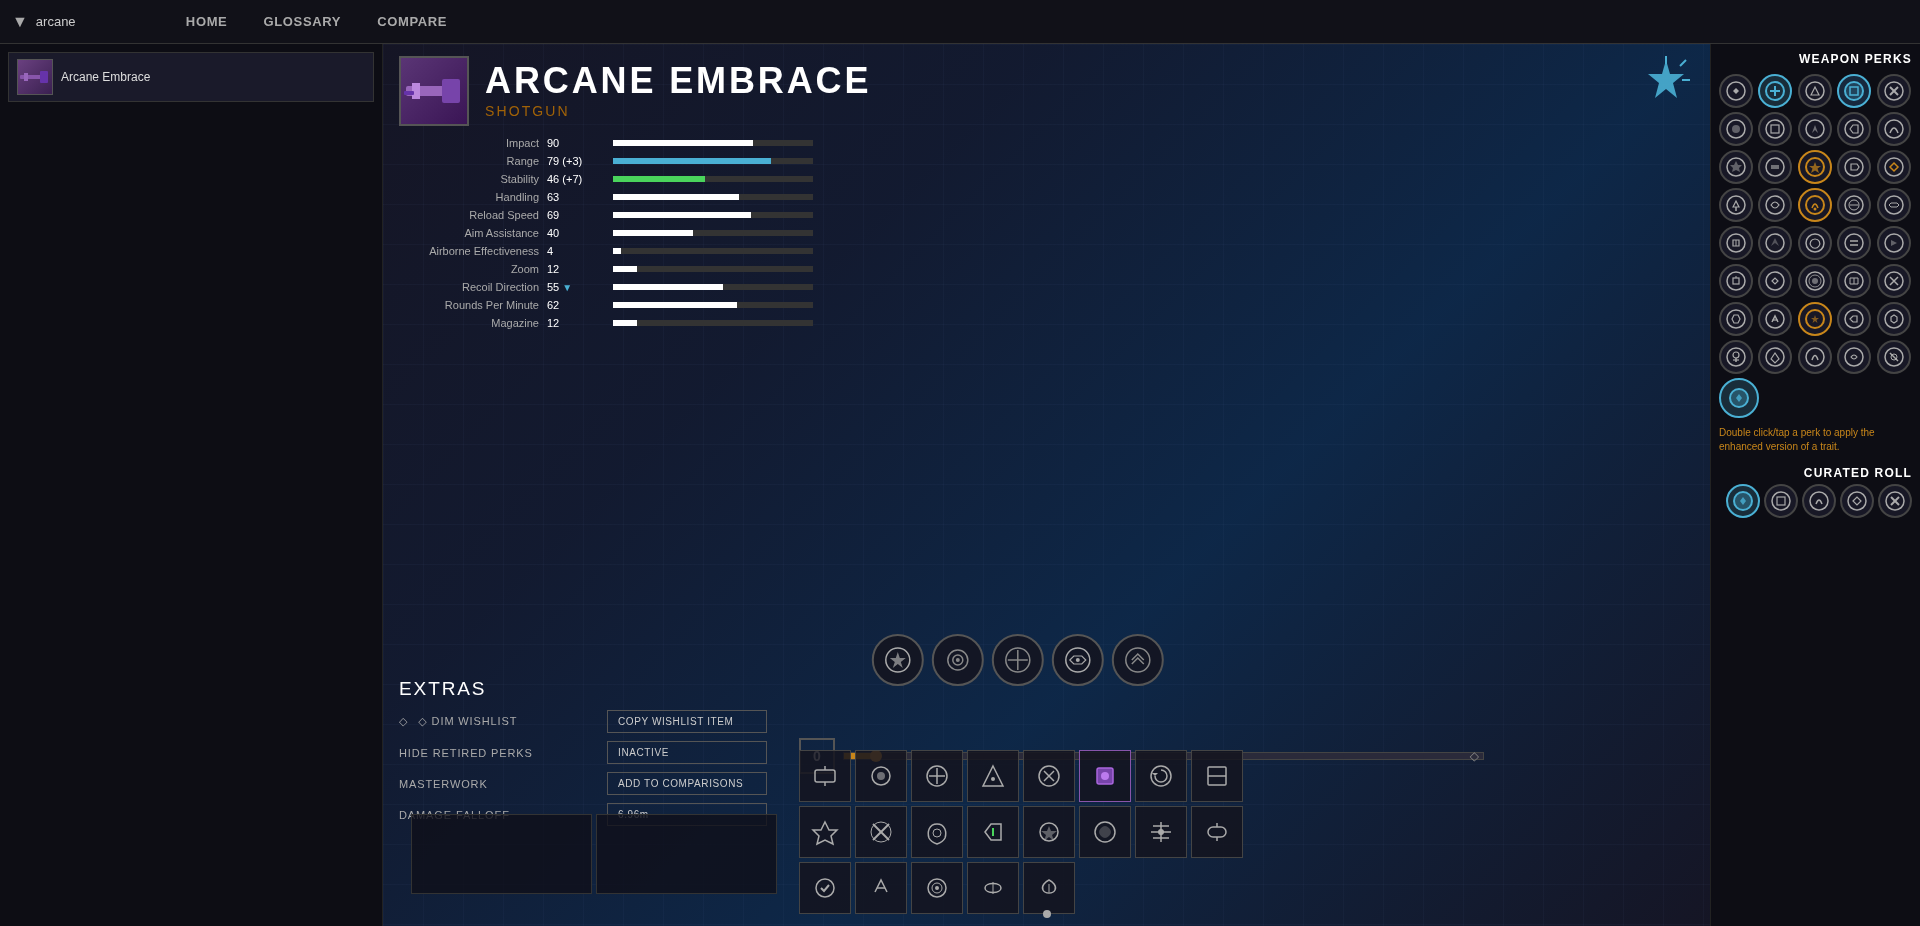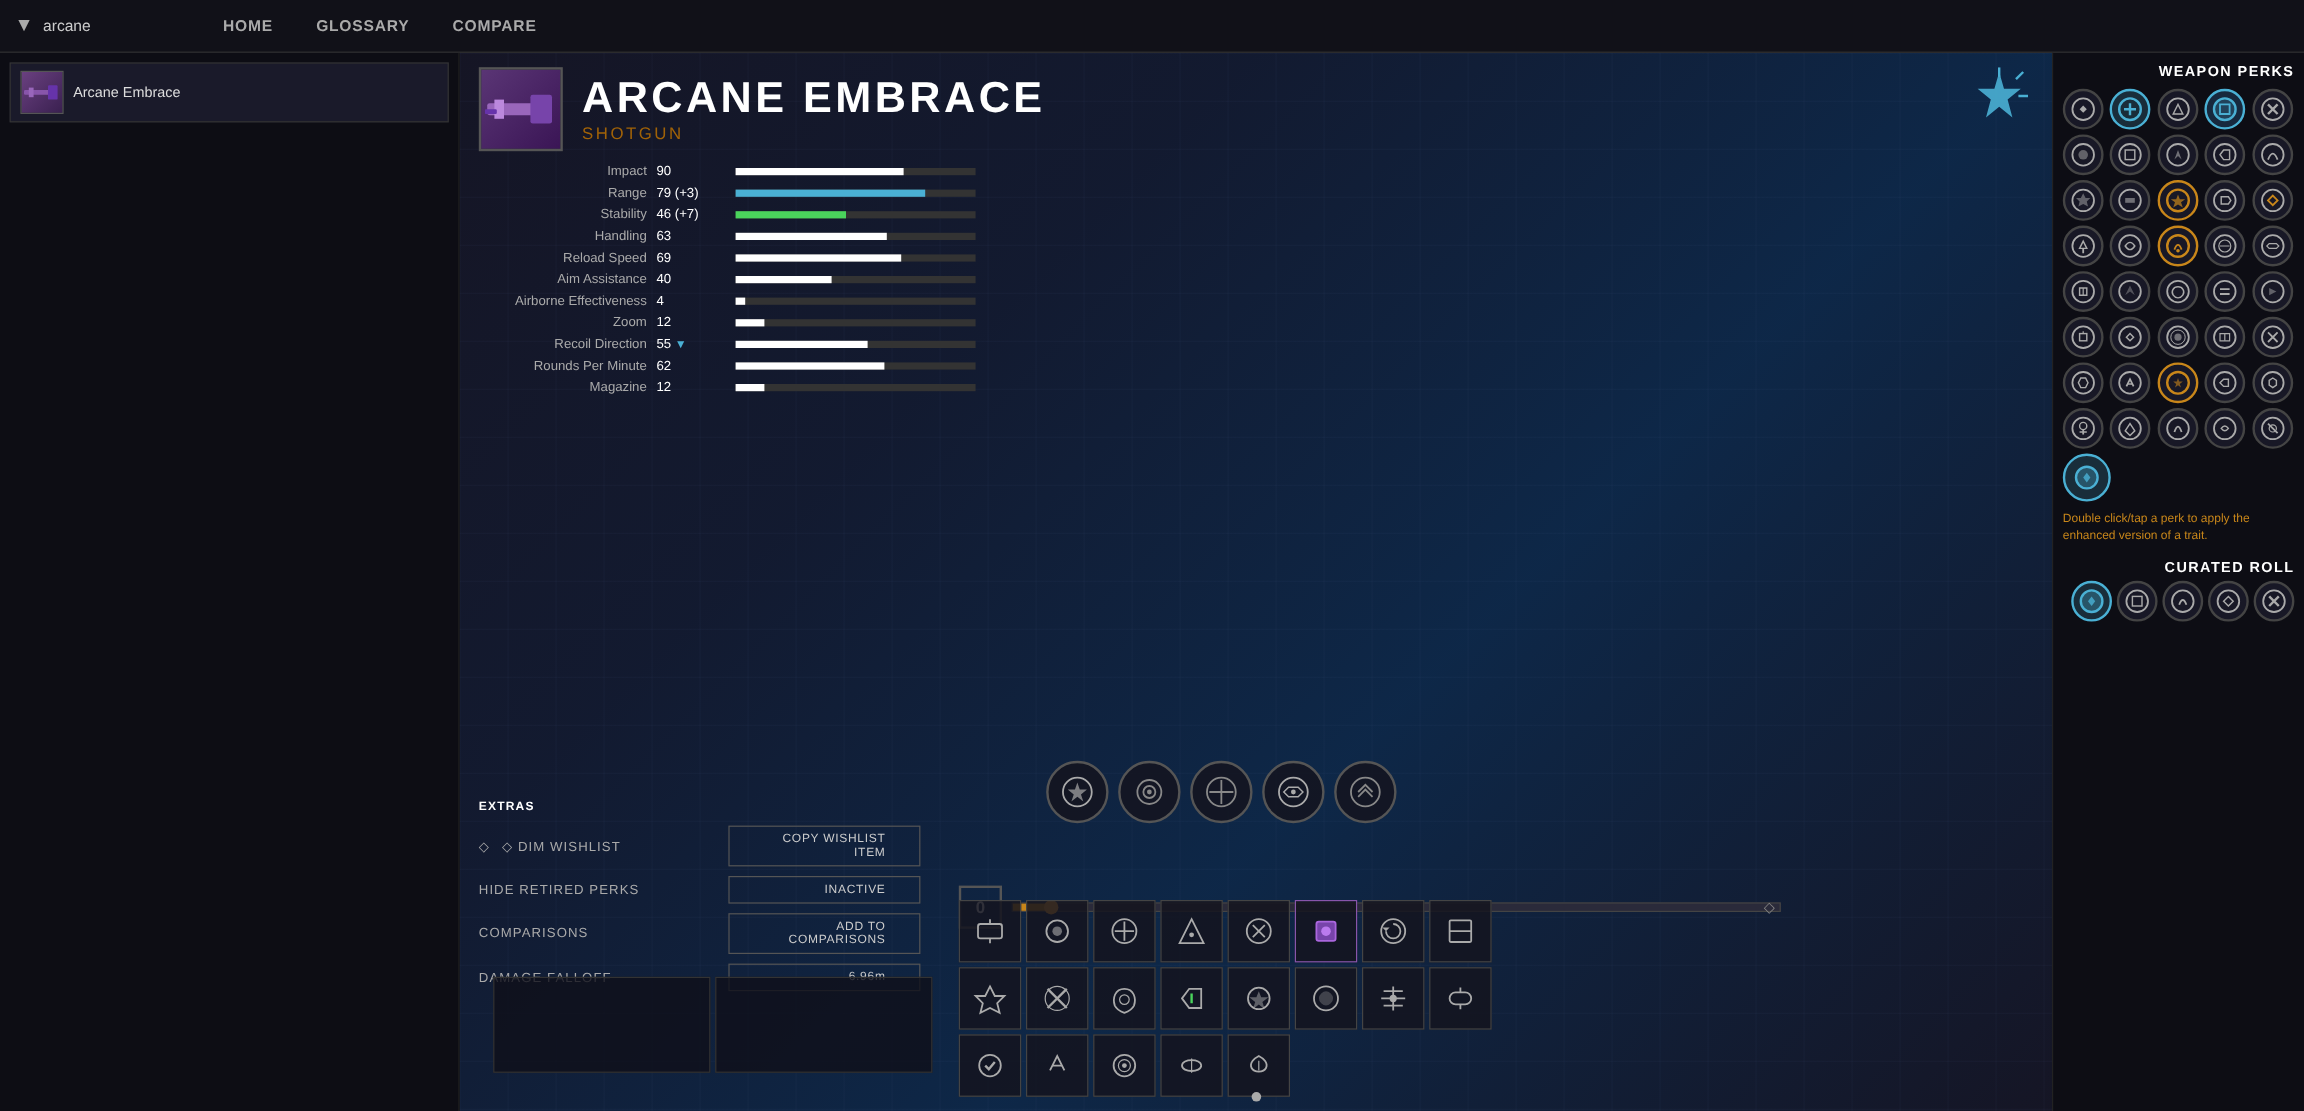--- a/index.html
+++ b/index.html
@@ -232,22 +232,22 @@
     .extras-section {
       position: absolute;
       bottom: 0;
       left: 0;
       width: 400px;
       padding: 12px 16px;
       z-index: 10;
     }
     .extras-title {
       color: #fff;
-      font-size: 10px;
-      font-weight: bold;
+      font-size: 19px;
+      font-weight: normal;
       letter-spacing: 0.1em;
       margin-bottom: 10px;
     }
     .extras-row {
       display: flex;
       align-items: center;
       justify-content: space-between;
       margin-bottom: 8px;
     }
     .extras-label {
@@ -256,25 +256,25 @@
       letter-spacing: 0.08em;
       display: flex;
       align-items: center;
       gap: 6px;
     }
     .extras-btn {
       background: transparent;
       border: 1px solid #555;
       color: #ccc;
       font-size: 10px;
-      padding: 5px 28px;
+      padding: 5px 10px;
       cursor: pointer;
       letter-spacing: 0.06em;
       width: 160px;
-      text-align: right;
+      text-align: left;
     }
 
     
     .masterwork-section {
       position: absolute;
       bottom: 140px;
       left: 400px;
       right: 210px;
       z-index: 10;
       padding: 12px 16px;
@@ -637,21 +637,21 @@
 
       <div class="extras-row">
         <span class="extras-label">◇ <span style="margin-left:4px;">◇ DIM WISHLIST</span></span>
         <button class="extras-btn">COPY WISHLIST ITEM</button>
       </div>
       <div class="extras-row">
         <span class="extras-label">HIDE RETIRED PERKS</span>
         <button class="extras-btn">INACTIVE</button>
       </div>
       <div class="extras-row">
-        <span class="extras-label">COMPARISONS</span>
+        <span class="extras-label">MASTERWORK</span>
         <button class="extras-btn">ADD TO COMPARISONS</button>
       </div>
       <div class="extras-row">
         <span class="extras-label">DAMAGE FALLOFF</span>
         <button class="extras-btn">6.96m</button>
       </div>
 
       <div class="thumb-row" style="position:relative;margin-top:8px;display:flex;gap:4px;">
         <div class="thumb-box" style="height:80px;background:rgba(15,15,25,0.8);border:1px solid #333;flex:1;"></div>
         <div class="thumb-box" style="height:80px;background:rgba(15,15,25,0.8);border:1px solid #333;flex:1;"></div>

